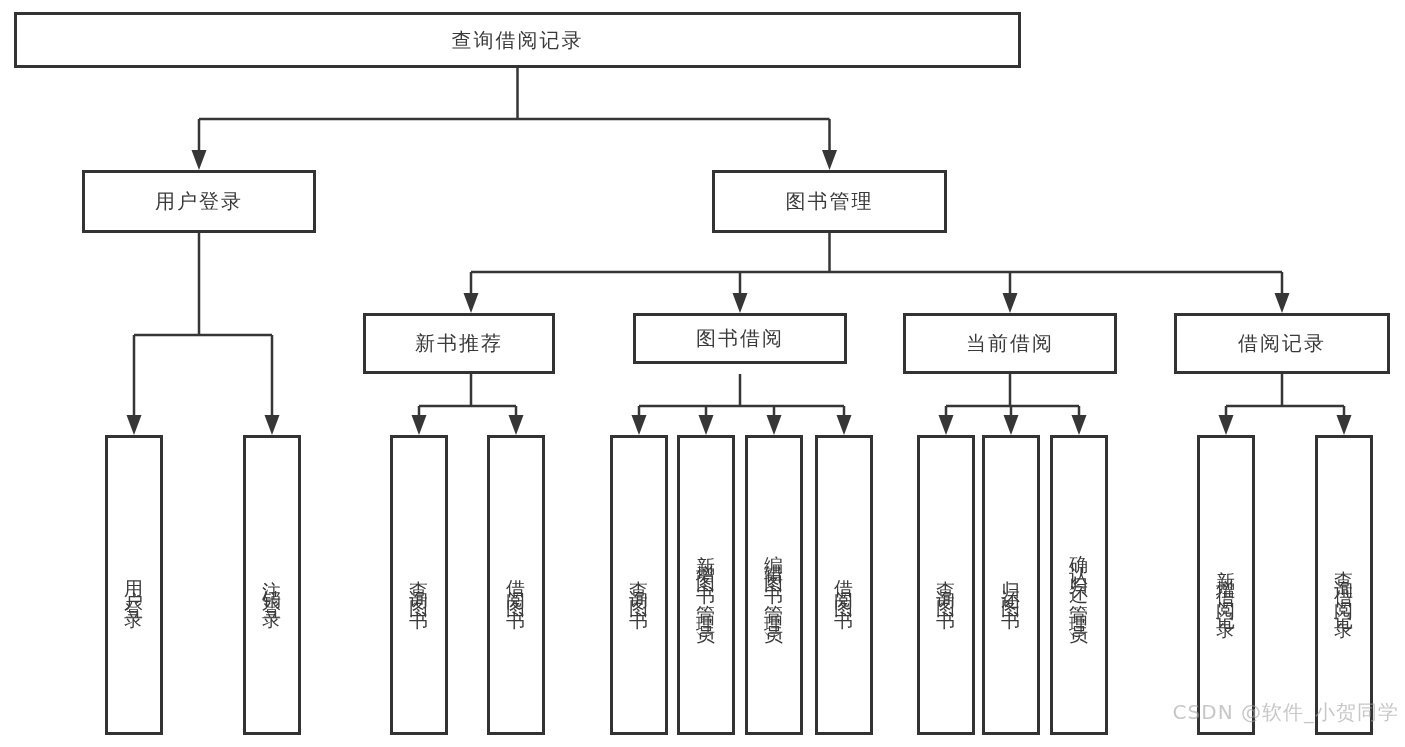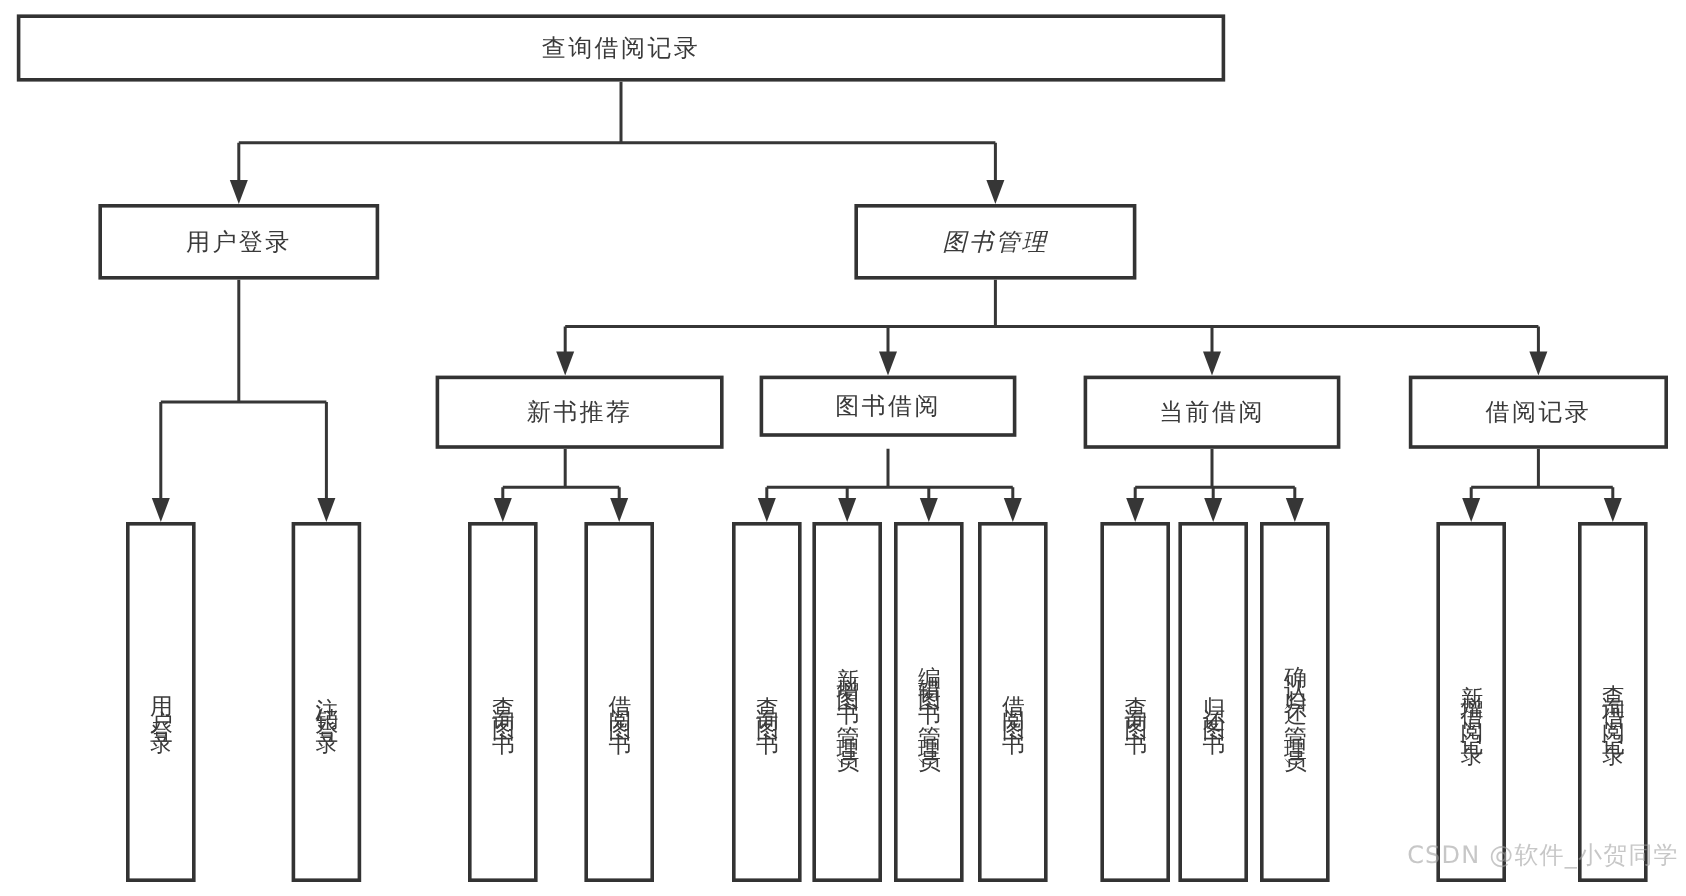--- a/index.html
+++ b/index.html
@@ -73,23 +73,23 @@
       <polygon points="1011,435 1003.5,415 1018.5,415"></polygon>
       <polygon points="1079,435 1071.5,415 1086.5,415"></polygon>
       <polygon points="1226,435 1218.5,415 1233.5,415"></polygon>
       <polygon points="1344,435 1336.5,415 1351.5,415"></polygon>
     </g>
   </svg>
 
   <div class="hnode" style="left:14px;top:12px;width:1007px;height:56px;">查询借阅记录</div>
 
   <div class="hnode" style="left:82px;top:170px;width:234px;height:63px;">用户登录</div>
-  <div class="hnode" style="left:712px;top:170px;width:235px;height:63px;font-style:italic;">图书管理</div>
+  <div class="hnode" style="left:712px;top:170px;width:235px;height:63px;">图书管理</div>
 
-  <div class="hnode" style="left:363px;top:313px;width:240px;height:61px;">新书推荐</div>
+  <div class="hnode" style="left:363px;top:313px;width:192px;height:61px;">新书推荐</div>
   <div class="hnode" style="left:633px;top:313px;width:214px;height:51px;">图书借阅</div>
   <div class="hnode" style="left:1174px;top:313px;width:216px;height:61px;">借阅记录</div>
   <div class="hnode" style="left:903px;top:313px;width:214px;height:61px;">当前借阅</div>
 
   <div class="leaf" style="left:105px;">
     <span class="vtext">用户登录</span>
   </div>
   <div class="leaf" style="left:243px;">
     <span class="vtext">注销登录</span>
   </div>

